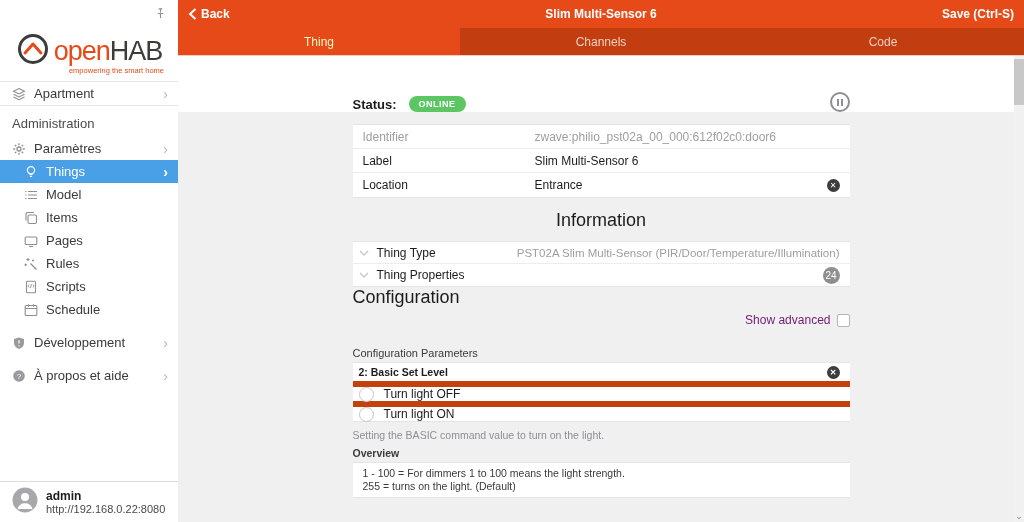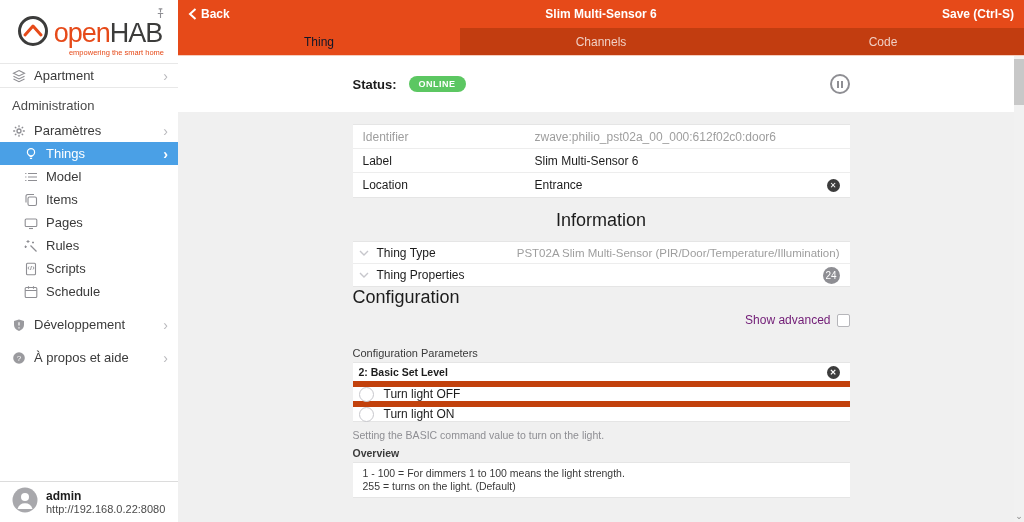--- a/index.html
+++ b/index.html
@@ -2,21 +2,21 @@
 <html><head>
 <meta charset="utf-8">
 <style>
   * { box-sizing: border-box; margin: 0; padding: 0; }
   html,body { width:1024px; height:522px; overflow:hidden; }
   body { font-family:"Liberation Sans",sans-serif; display:flex; background:#fff; color:#1c1c1c; }
 
   
   .sidebar { width:178px; min-width:178px; background:#fff; position:relative; height:522px; }
   .pin { position:absolute; top:5px; right:12px; color:#8e8e93; }
-  .logo-wrap { padding:14px 0 6px 0; display:flex; flex-direction:column; align-items:center; }
+  .logo-wrap { padding:32px 0 6px 0; display:flex; flex-direction:column; align-items:center; }
   .logo-row { display:flex; align-items:center; gap:4px; }
   .brand { font-size:27px; letter-spacing:-1px; }
   .brand .open { color:#e64a19; font-weight:400; }
   .brand .hab { color:#3c3c3b; font-weight:400; }
   .tagline { font-size:7.5px; color:#e64a19; align-self:flex-end; margin-right:14px; margin-top:-4px; }
   .side-divider { border-top:1px solid #e8e8e8; }
   .side-row { display:flex; align-items:center; height:23px; padding:0 10px 0 12px; font-size:13px; color:#3a3a3a; cursor:pointer; }
   .side-row .ic { width:22px; display:flex; align-items:center; justify-content:flex-start; color:#8e8e93; }
   .side-row .lbl { flex:1; }
   .side-row .chev { color:#b9b9bd; font-size:14px; }
@@ -32,26 +32,26 @@
   .user-url { font-size:11px; color:#4a4a4a; }
 
   
   .main { flex:1; display:flex; flex-direction:column; height:522px; position:relative; }
   .navbar { height:28px; background:#e64a19; color:#fff; display:flex; align-items:center; padding:0 10px; font-size:12px; position:relative; }
   .back-btn { display:flex; align-items:center; gap:4px; cursor:pointer; font-weight:bold; }
   .nav-title { position:absolute; left:0; right:0; text-align:center; font-weight:bold; pointer-events:none; }
   .save-btn { margin-left:auto; cursor:pointer; font-weight:bold; }
   .tabbar { height:27px; display:flex; }
   .tab { flex:1; display:flex; align-items:center; justify-content:center; font-size:12px; color:rgba(255,255,255,0.75); background:#c23d10; cursor:pointer; }
-  .tab.active { background:#e64a19; color:#0f172a; }
+  .tab.active { background:#e64a19; color:#fef9c3; }
 
   .content { flex:1; background:#f0f0f0; position:relative; overflow:hidden; border-top:1px solid #f6cdbd; }
   .col { width:497px; margin:0 auto; }
   .status-band { background:#fff; height:56px; margin-bottom:12px; }
-  .status-inner { height:100%; display:flex; align-items:center; }
+  .status-inner { height:100%; display:flex; align-items:flex-end; }
   .status-label { font-size:13px; font-weight:bold; color:#1c1c1c; margin-right:12px; }
   .badge-online { background:#5cc762; color:#fff; font-size:9px; font-weight:bold; letter-spacing:0.5px; padding:3px 10px; border-radius:8px; }
   .pause-btn { margin-left:auto; width:20px; height:20px; border:2px solid #8e8e93; border-radius:50%; display:flex; align-items:center; justify-content:center; gap:2px; cursor:pointer; background:#fff; }
   .pause-btn i { width:2px; height:7px; background:#8e8e93; }
 
   .card { background:#fff; border-top:1px solid #e5e5e5; border-bottom:1px solid #e5e5e5; }
   .detail-row { display:flex; align-items:center; height:24px; padding:0 10px; font-size:12px; border-bottom:1px solid #ededed; }
   .detail-row:last-child { border-bottom:none; }
   .detail-row .dlabel { width:172px; color:#1c1c1c; }
   .detail-row .dvalue { flex:1; color:#1c1c1c; }

